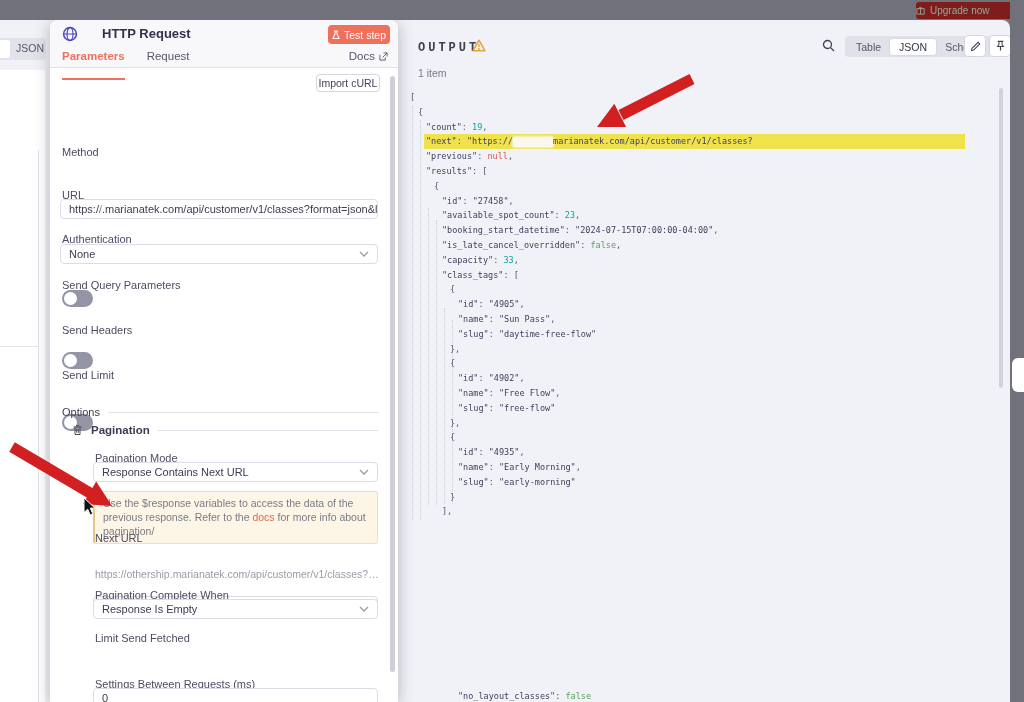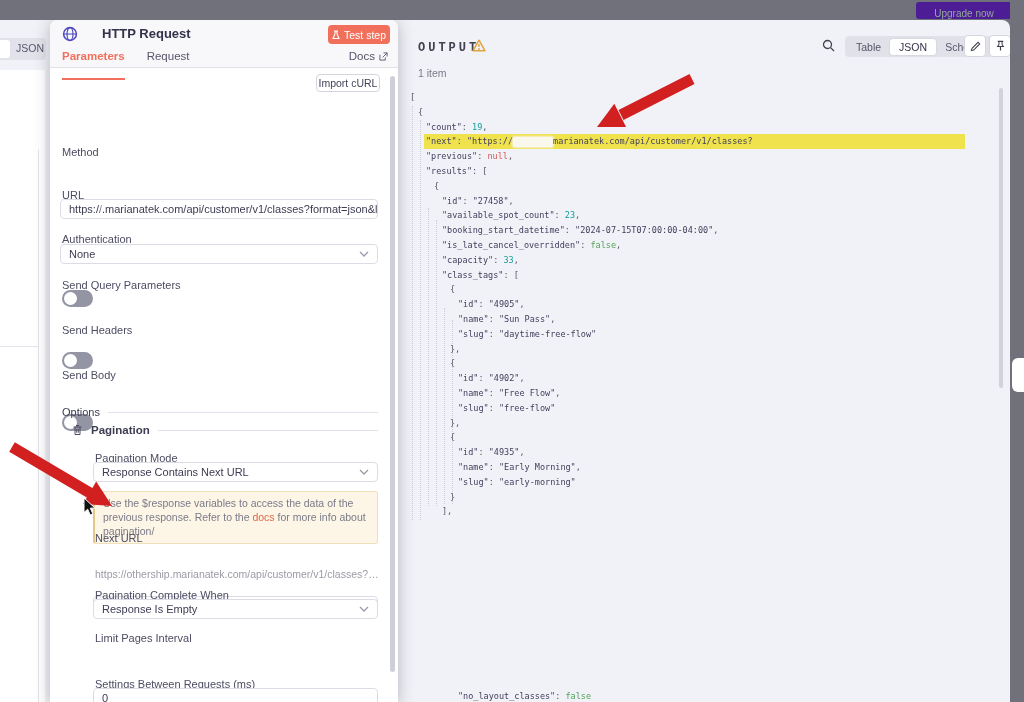--- a/index.html
+++ b/index.html
@@ -1,22 +1,22 @@
 <!DOCTYPE html>
 <html><head>
 <meta charset="utf-8">
 <style>
   * { margin:0; padding:0; box-sizing:border-box; }
   html,body { width:1024px; height:702px; overflow:hidden; }
   body { font-family:"Liberation Sans", sans-serif; background:#71717c; position:relative; }
   .stage { position:absolute; inset:0; overflow:hidden; }
 
   
-  .upgrade-btn { position:absolute; left:916px; top:2px; width:96px; height:17px; background:#4c1d95;
-    border-radius:3px; color:#93a99b; font-size:10px; display:flex; align-items:center; justify-content:center; gap:5px;flex-direction:column; }
+  .upgrade-btn { position:absolute; left:916px; top:2px; width:96px; height:17px; background:#7f1d1d;
+    border-radius:3px; color:#93a99b; font-size:10px; display:flex; align-items:center; gap:5px; }
   .close-x { position:absolute; left:1016px; top:3px; color:#b9b9c2; font-size:12px; line-height:12px; }
 
   
   .modal { position:absolute; left:0; top:20px; width:1010px; height:682px; background:#f1f2f7;
     border-radius:0 8px 0 0; overflow:hidden; }
 
   
   .inp-seg { position:absolute; left:-28px; top:18px; width:74px; height:22px; background:#e2e2ea; border-radius:4px; }
   .inp-seg .seg-active { position:absolute; left:2px; top:2px; width:36px; height:18px; background:#fff; border-radius:3px; }
   .inp-seg .seg-label { position:absolute; left:44px; top:4px; font-size:10.5px; color:#55556a; }
@@ -178,21 +178,21 @@
         <div class="g" style="left:12px; top:207px;"><span class="lbl">Send Query Parameters</span></div>
         <div class="g toggle" style="left:12px; top:222px;">
             <div class="knob"></div>
           </div>
 
         <div class="g" style="left:12px; top:252px;"><span class="lbl">Send Headers</span></div>
         <div class="g toggle" style="left:12px; top:267px;">
             <div class="knob"></div>
           </div>
 
-        <div class="g" style="left:12px; top:297px;"><span class="lbl">Send Body</span></div>
+        <div class="g" style="left:12px; top:297px;"><span class="lbl">Send Limit</span></div>
         <div class="g toggle" style="left:12px; top:312px;">
             <div class="knob"></div>
           </div>
 
         <div class="g sect-row" style="left:12px; top:338px; width:316px;">
           <span class="sect-lbl">Options</span>
           <span class="line"></span>
         </div>
 
         <div class="g sect-row" style="left:22px; top:356px; width:306px;">
@@ -229,21 +229,21 @@
         <div class="g resolved" style="left:45px; top:500px;">https://othership.marianatek.com/api/customer/v1/classes?format=js...</div>
 
         <div class="g" style="left:45px; top:517px;"><span class="lbl">Pagination Complete When</span></div>
         <div class="g sel" style="left:43px; top:531px; width:285px;">
           <span>Response Is Empty</span>
           <svg width="10" height="6" viewBox="0 0 10 6">
               <path d="M1 1 L5 5 L9 1" fill="none" stroke="#9a9aa8" stroke-width="1.3"></path>
             </svg>
         </div>
 
-        <div class="g" style="left:45px; top:560px;"><span class="lbl">Limit Pages Interval</span></div>
+        <div class="g" style="left:45px; top:560px;"><span class="lbl">Limit Send Fetched</span></div>
 
         <div class="g" style="left:45px; top:606px;"><span class="lbl">Settings Between Requests (ms)</span></div>
         <div class="g inp" style="left:43px; top:620px; width:285px;">0</div>
 
       </div>
       <div class="card-scroll"></div>
     </div>
 
     <div class="out">
       <div class="out-title">OUTPUT</div>

